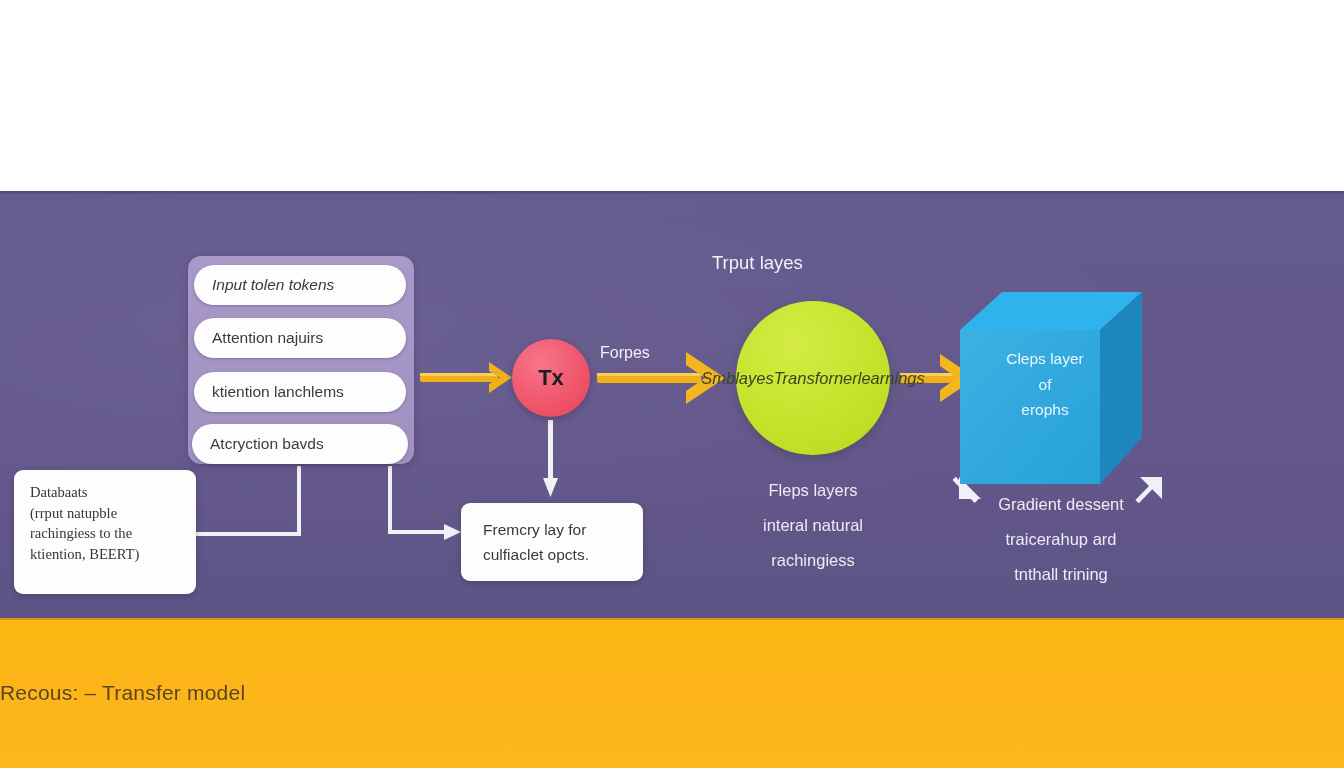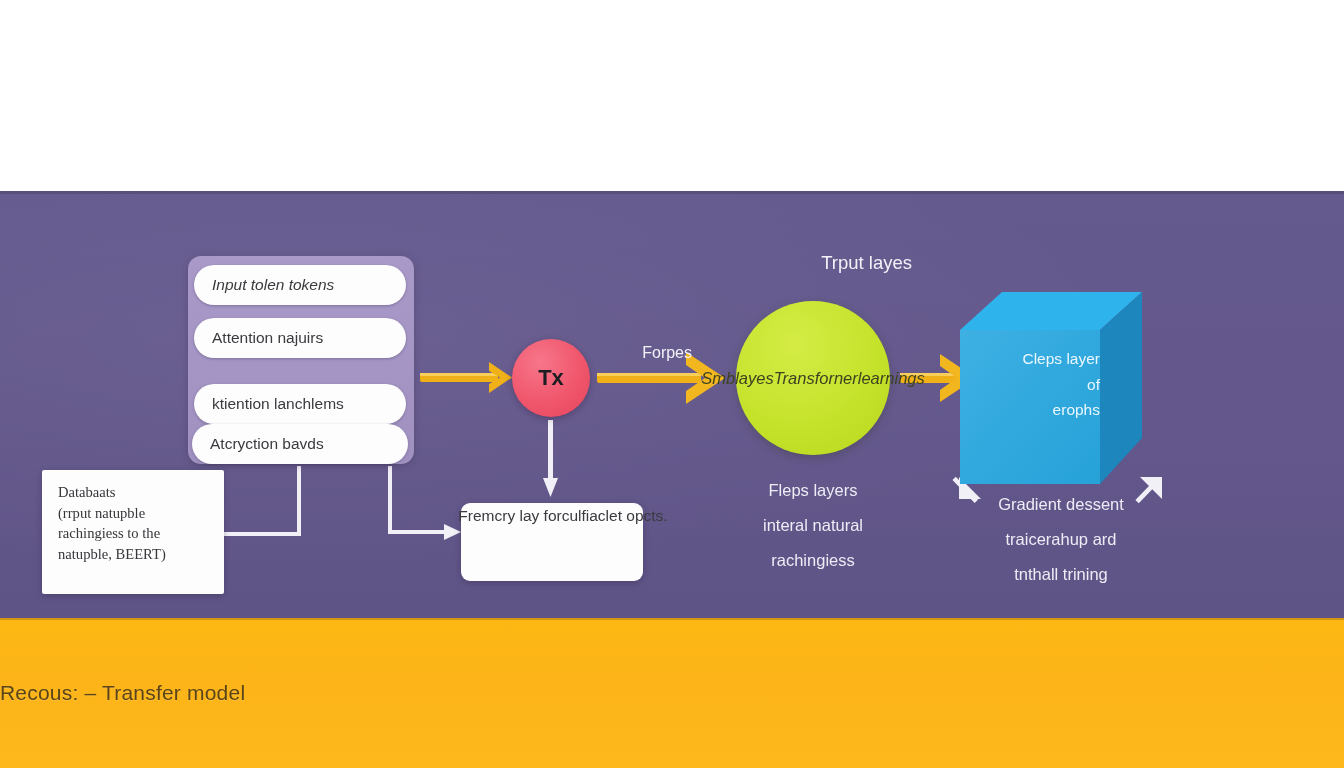--- a/index.html
+++ b/index.html
@@ -68,46 +68,45 @@
     box-shadow: 0 1px 3px rgba(40,30,60,0.30);
     display: flex; align-items: center;
     color: #3a3a3f;
     font-size: 15.5px;
     padding-left: 18px;
     box-sizing: border-box;
     white-space: nowrap;
   }
   .pill.p0 { top: 9px; font-style: italic; }
   .pill.p1 { top: 62px; }
-  .pill.p2 { top: 116px; margin-top: 12px; }
+  .pill.p2 { top: 116px; }
   .pill.p3 { top: 168px; left: 4px; width: 216px; }
 
   
   .note-card {
     position: absolute; left: 14px; top: 470px; width: 182px; height: 124px;
     background: #fdfdfd;
-    border-radius: 2px;
+    border-radius: 9px;
     box-shadow: 0 2px 6px rgba(35,25,55,0.30);
     padding: 12px 14px 8px 16px;
     box-sizing: border-box;
     color: #36363b;
     font-family: "Liberation Serif", serif;
     font-size: 14.6px;
     line-height: 1.42;
-    margin-left: 28px;
   }
   .note-card .ln { display: block; white-space: nowrap; }
 
   
   .mem-card {
     position: absolute; left: 461px; top: 503px; width: 182px; height: 78px;
     background: #fdfdfd;
     border-radius: 9px;
     box-shadow: 0 2px 6px rgba(35,25,55,0.30);
-    display: flex; flex-direction: row; justify-content: center;
+    display: flex; flex-direction: column; justify-content: center;
     padding-left: 22px;
     box-sizing: border-box;
     color: #3a3a3f;
     font-size: 15.5px;
     line-height: 1.62;
   }
   .mem-card .ln { display: block; white-space: nowrap; }
 
   
   .circle-tx {
@@ -143,27 +142,27 @@
     position: absolute; left: 960px; top: 292px; width: 182px; height: 192px;
   }
   .cube svg { position: absolute; left: 0; top: 0; }
   .cube-label {
     position: absolute; left: 30px; top: 54px; width: 110px;
     color: #eaf7ff;
     font-size: 15.5px;
     line-height: 1.65;
     text-align: center;
   }
-  .cube-label .ln { display: block; white-space: nowrap; text-align: right; }
+  .cube-label .ln { display: block; white-space: nowrap; }
 
   
   .lbl-white {
     position: absolute;
     color: #f3f1f8;
-    text-align: right;
+    text-align: left;
     white-space: nowrap;
   }
   #label-input-layers {
     left: 712px; top: 252px; width: 200px;
     font-size: 18.5px;
   }
   #label-forward {
     left: 600px; top: 344px; width: 92px;
     font-size: 16px;
   }
@@ -249,21 +248,21 @@
     </div>
     <div class="pill p3">
       <span>Atcryction bavds</span>
     </div>
   </div>
 
   <div class="note-card">
     <span class="ln">Databaats</span>
     <span class="ln">(rrput natupble</span>
     <span class="ln">rachingiess to the</span>
-    <span class="ln">natupble, BEERT)</span>
+    <span class="ln">ktiention, BEERT)</span>
   </div>
 
   <div class="mem-card">
     <span class="ln">Fremcry lay for</span>
     <span class="ln">culfiaclet opcts.</span>
   </div>
 
   <div class="circle-tx">
     <span>Tx</span>
   </div>

